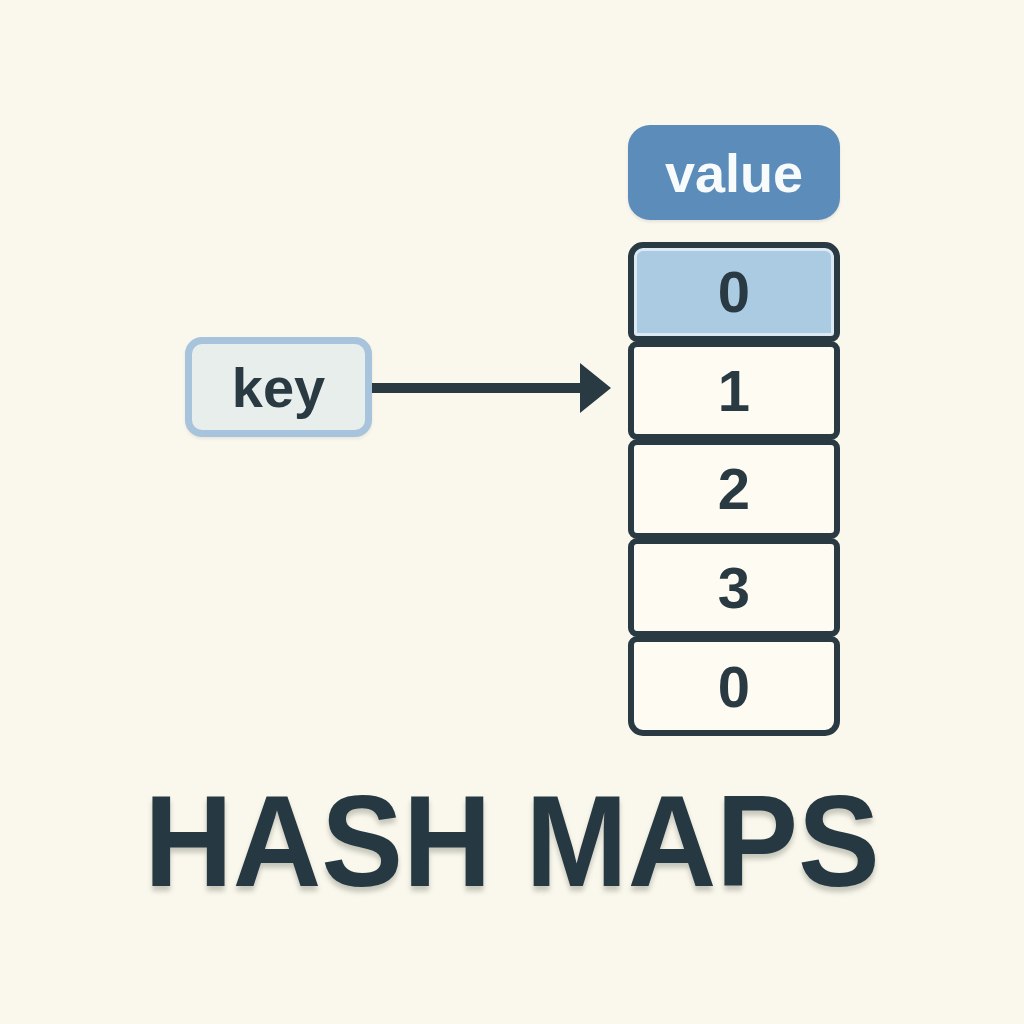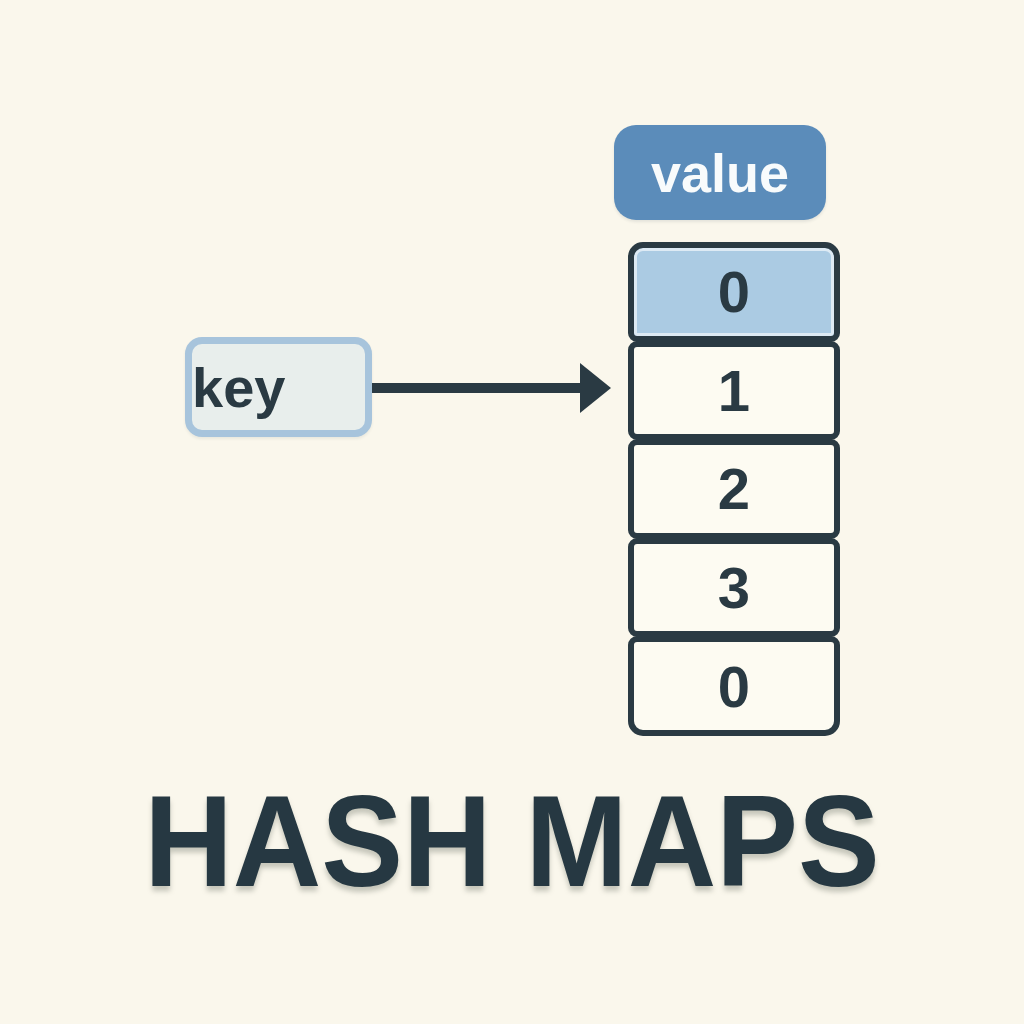--- a/index.html
+++ b/index.html
@@ -12,21 +12,21 @@
     height: 1024px;
     overflow: hidden;
     background: var(--background, #faf7ec);
     font-family: "Liberation Sans", sans-serif;
     color: var(--ink, #2a3a43);
   }
 
   
   .value-badge {
     position: absolute;
-    left: 614px;
+    left: 628px;
     top: 125px;
     width: 212px;
     height: 95px;
     box-sizing: border-box;
     background: var(--value-badge, #5b8cba);
     border-radius: 22px;
     display: flex;
     align-items: center;
     justify-content: center;
     font-size: 54px;
@@ -72,20 +72,21 @@
     left: 185px;
     top: 337px;
     width: 187px;
     height: 100px;
     box-sizing: border-box;
     background: var(--key-fill, #e8eeec);
     border: 7px solid var(--key-border, #a7c4dc);
     border-radius: 17px;
     display: flex;
     align-items: center;
+    justify-content: center;
     font-size: 56px;
     font-weight: bold;
     color: var(--ink, #2a3a43);
     box-shadow: 0 2px 3px rgba(40,60,70,0.08);
   }
 
   
   .arrow { position: absolute; left: 0; top: 0; }
   .arrow-line {
     position: absolute;

